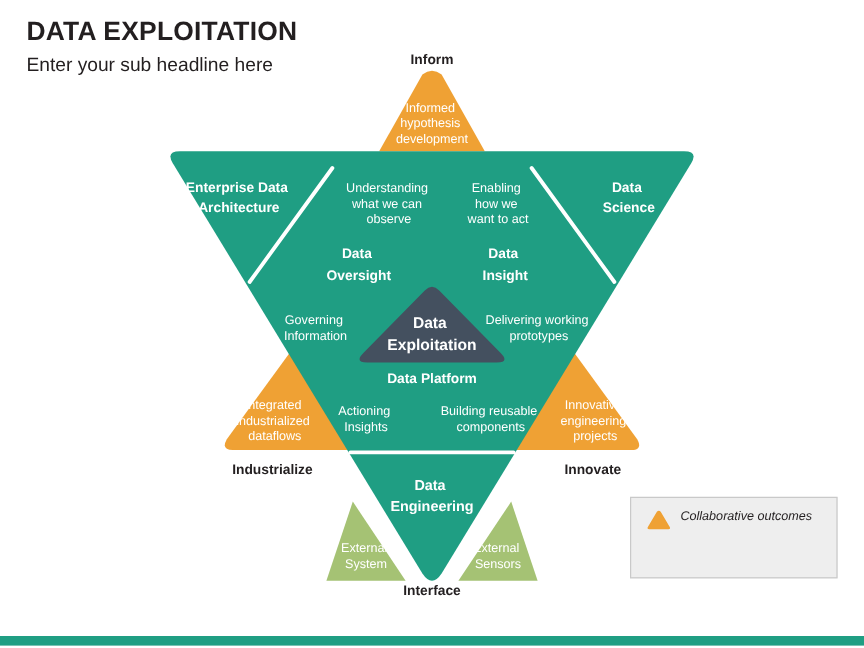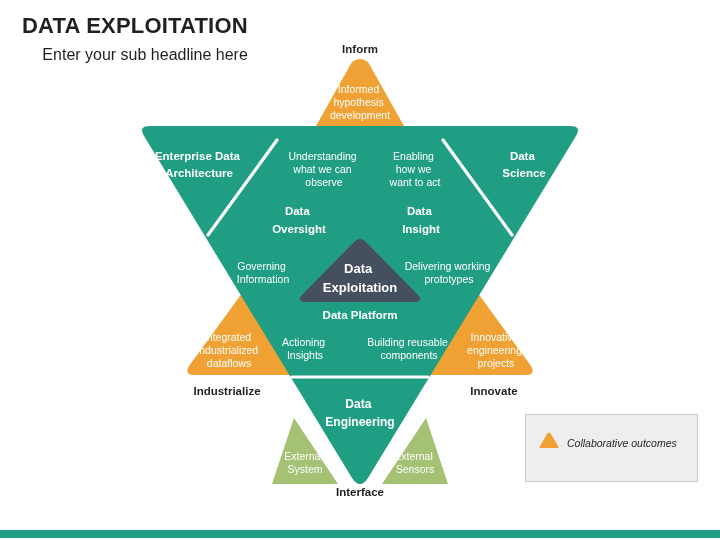--- a/index.html
+++ b/index.html
@@ -25,21 +25,20 @@
     color: #231f20;
     margin: 0;
     line-height: 1.1;
   }
   #page-subtitle {
     font-size: 16px;
     font-weight: normal;
     color: #231f20;
     margin: 8px 0 0 0;
     line-height: 1.1;
-    text-align: right;
   }
 
   
   #diagram {
     position: absolute;
     left: 0;
     top: 0;
     width: 640px;
     height: 540px;
     border-radius: 19px;
@@ -58,21 +57,21 @@
     top: 414px;
     width: 173px;
     height: 68px;
     background: #eeeeee;
     border: 1px solid #c9c9c9;
     box-sizing: border-box;
     padding: 9px 8px 0 10px;
   }
   .legend-row {
     display: flex;
-    align-items: flex-end;
+    align-items: flex-start;
     height: 25px;
     margin-bottom: 3px;
   }
   .legend-swatch { width: 26px; flex: 0 0 26px; text-align: center; line-height: 0; }
   .legend-text {
     font-size: 10.5px;
     font-style: italic;
     color: #231f20;
     margin-left: 5px;
     white-space: nowrap;

